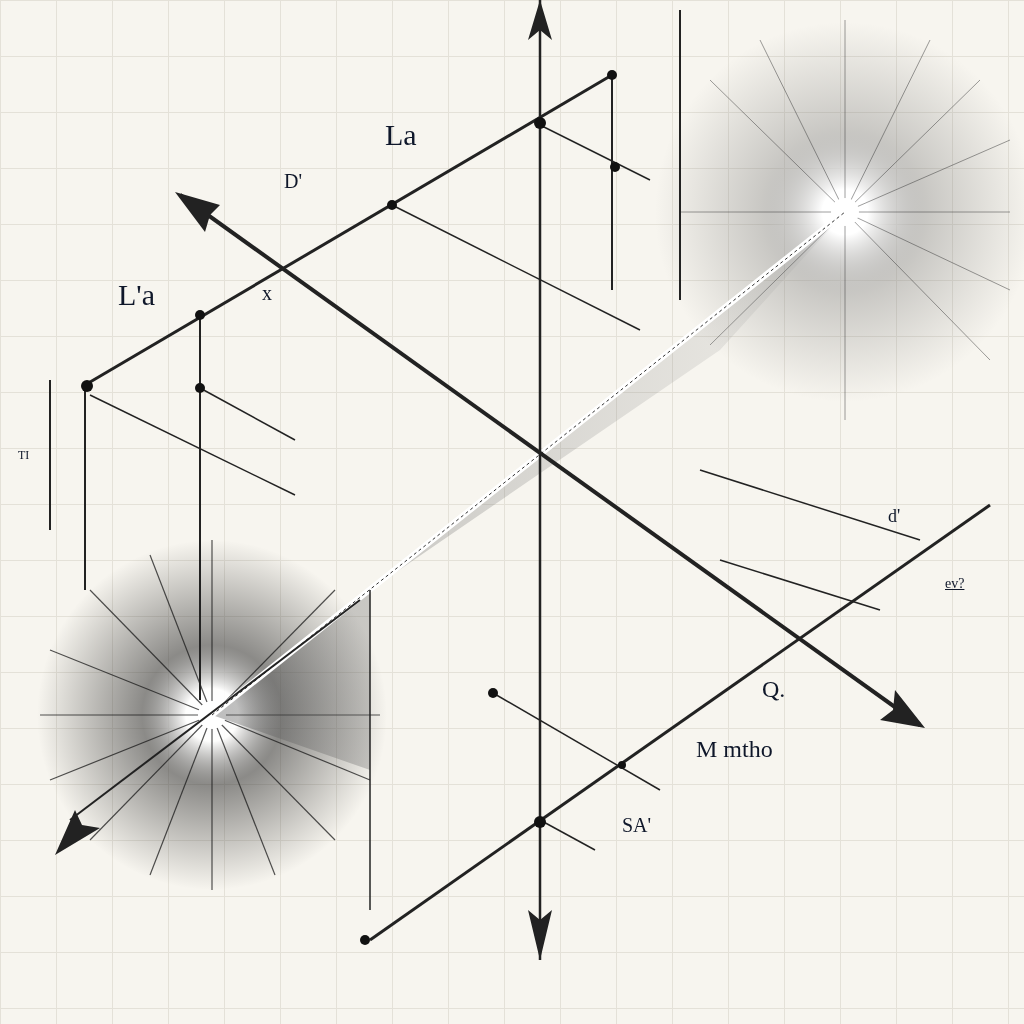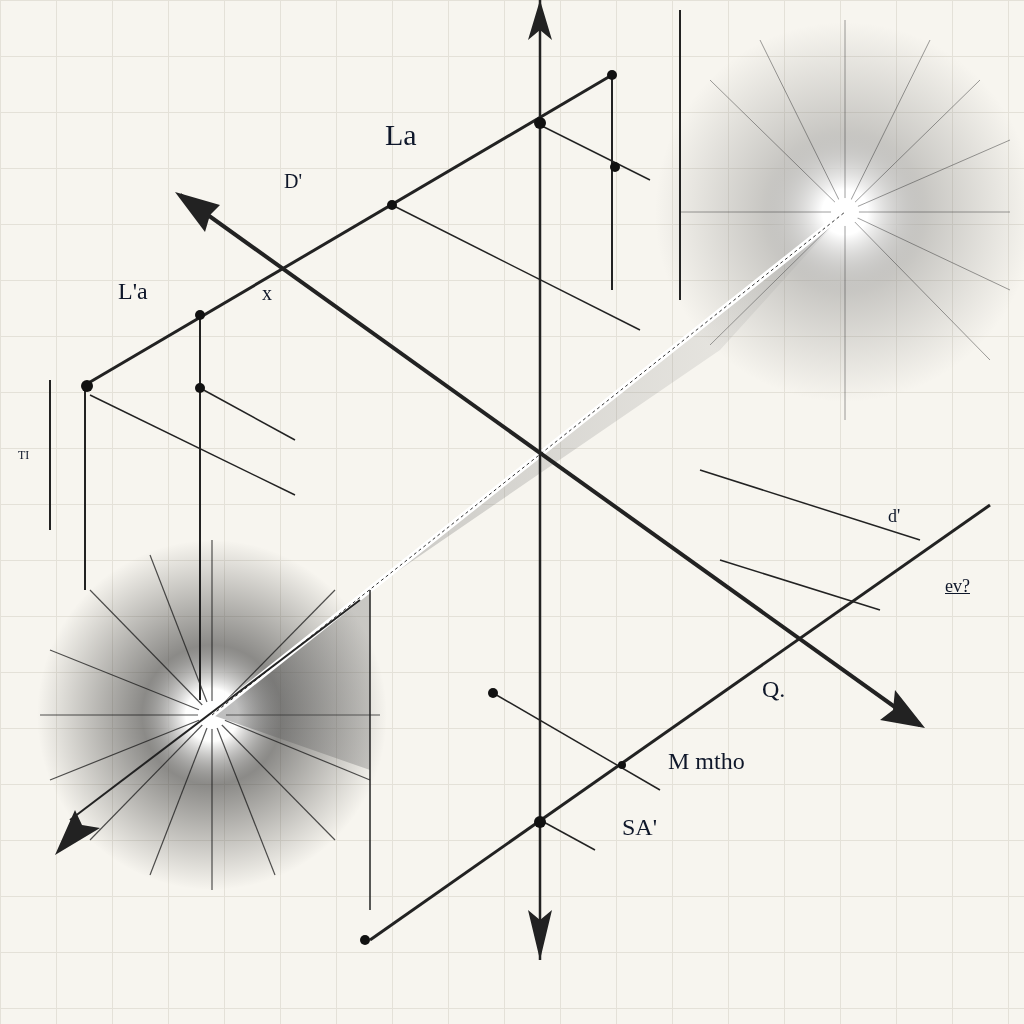--- a/index.html
+++ b/index.html
@@ -121,21 +121,21 @@
       <circle cx="612" cy="75" r="5"></circle>
     <circle cx="615" cy="167" r="5"></circle>
       <circle cx="540" cy="822" r="6"></circle>
     <circle cx="493" cy="693" r="5"></circle>
       <circle cx="622" cy="765" r="4"></circle>
     <circle cx="365" cy="940" r="5"></circle>
   </g>
 </svg>
 
 <div class="lbl" style="left:385px;top:118px;font-size:30px;">La</div>
-<div class="lbl" style="left:118px;top:278px;font-size:24px;">L'a</div>
+<div class="lbl" style="left:118px;top:278px;font-size:30px;">L'a</div>
 <div class="lbl" style="left:284px;top:170px;font-size:20px;">D'</div>
 <div class="lbl" style="left:262px;top:282px;font-size:20px;">x</div>
 <div class="lbl" style="left:18px;top:448px;font-size:12px;">TI</div>
 <div class="lbl" style="left:762px;top:676px;font-size:24px;">Q.</div>
-<div class="lbl" style="left:668px;top:736px;font-size:24px;margin-top:12px;">M mtho</div>
-<div class="lbl" style="left:622px;top:814px;font-size:24px;">SA'</div>
-<div class="lbl" style="left:945px;top:576px;font-size:18px;text-decoration:underline;">ev?</div>
+<div class="lbl" style="left:696px;top:736px;font-size:24px;">M mtho</div>
+<div class="lbl" style="left:622px;top:814px;font-size:20px;">SA'</div>
+<div class="lbl" style="left:945px;top:576px;font-size:14px;text-decoration:underline;">ev?</div>
 <div class="lbl" style="left:888px;top:506px;font-size:18px;">d'</div>
 
 </body></html>

